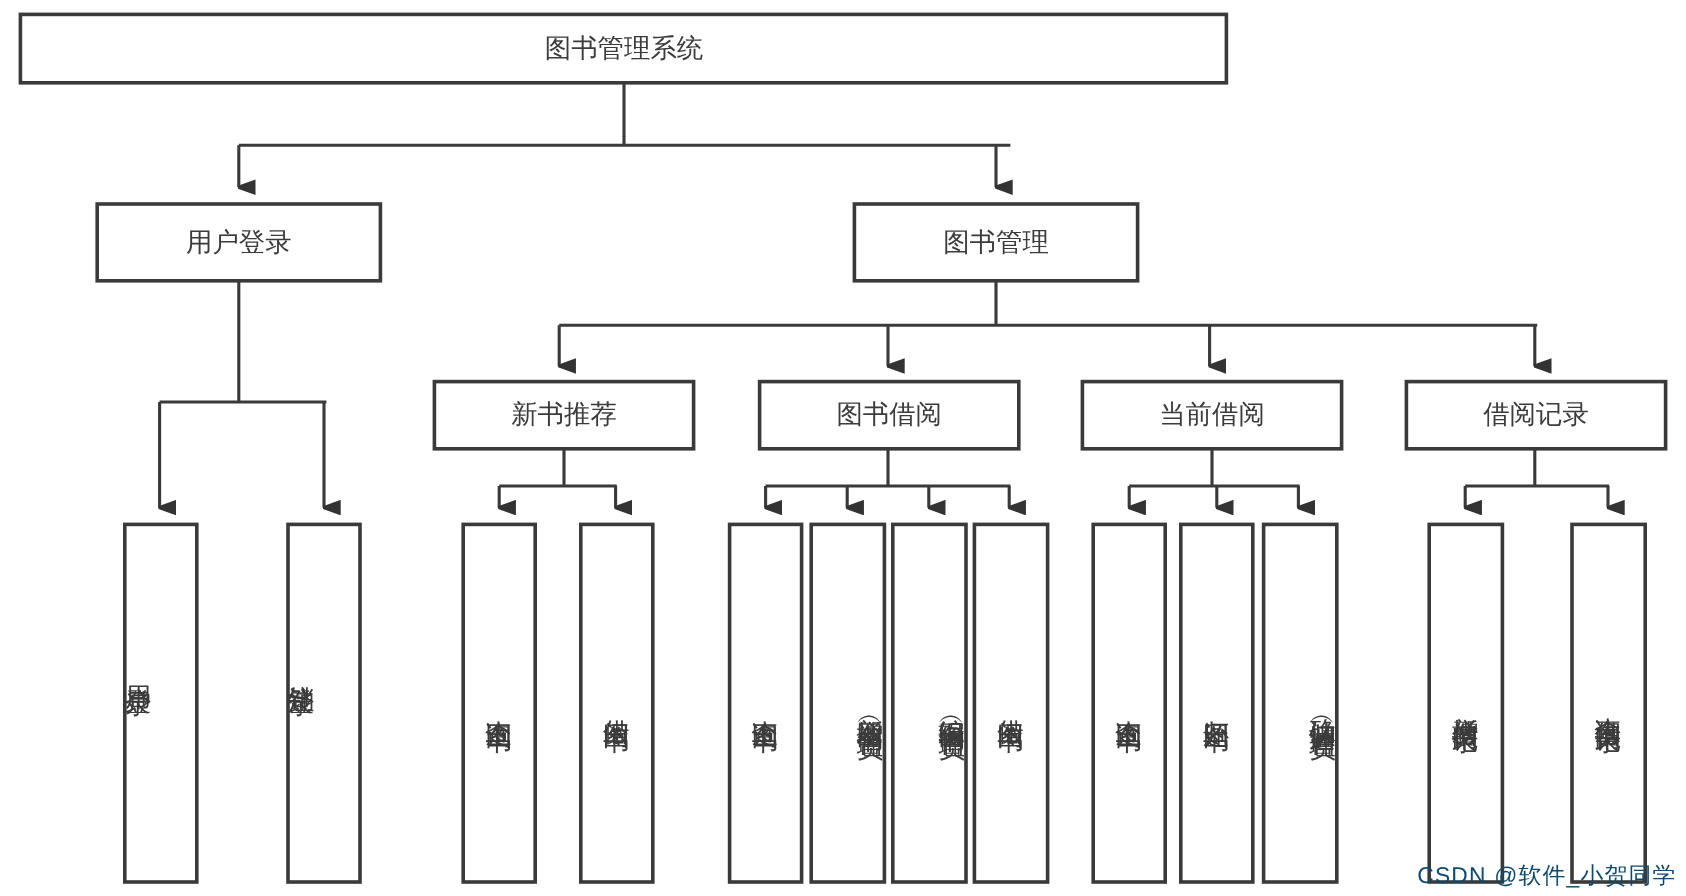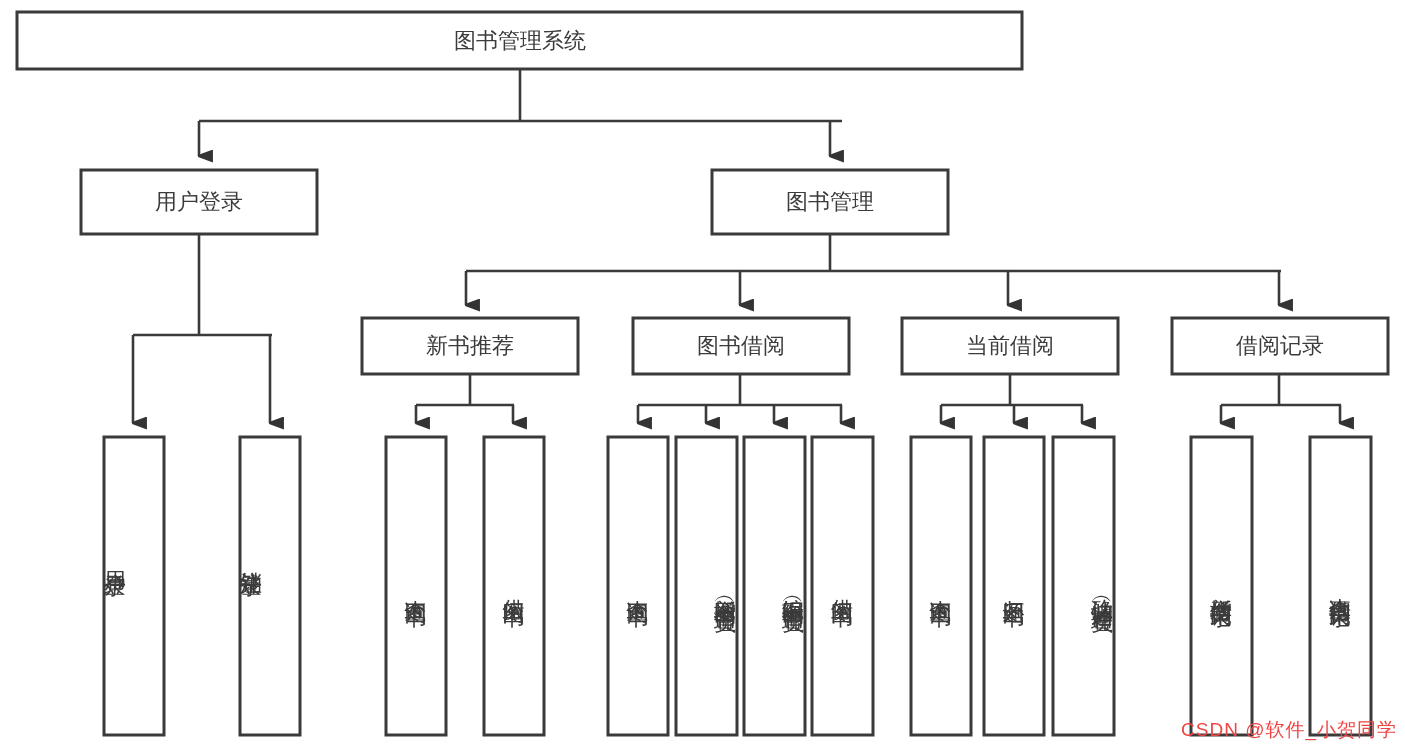--- a/index.html
+++ b/index.html
@@ -61,21 +61,21 @@
     white-space: nowrap;
     pointer-events: none;
     text-align: center;
   }
   .watermark {
     position: absolute;
     right: 8px;
     bottom: 4px;
     font-family: "Liberation Sans", "DejaVu Sans", sans-serif;
     font-size: 19px;
-    color: #ef4444;
+    color: #0c4a6e;
     letter-spacing: 1px;
     white-space: nowrap;
   }
 </style>
 </head>
 <body>
 
 <div id="diagram-root">
 
   <svg class="tree-canvas" viewBox="0 0 1405 747">

